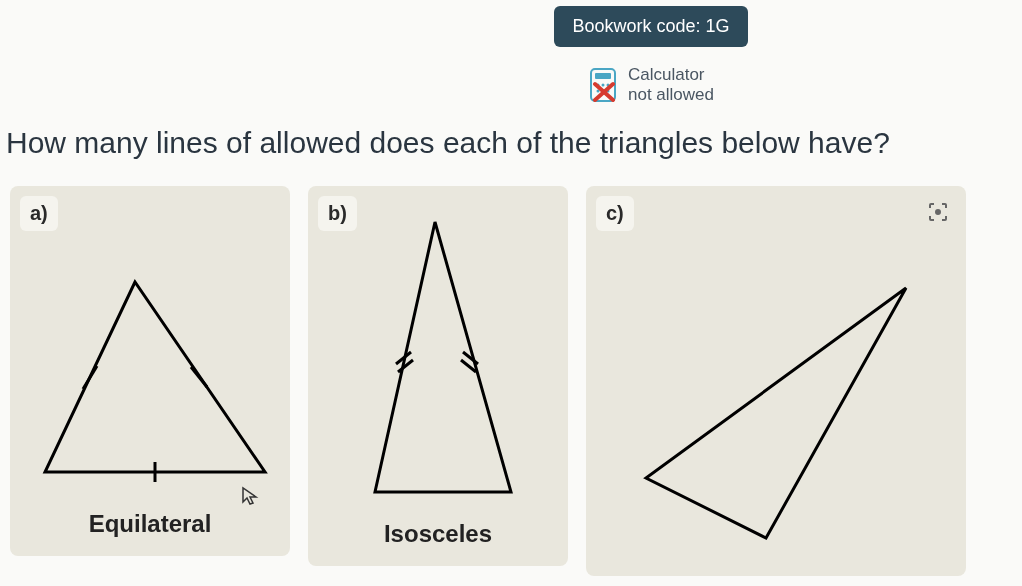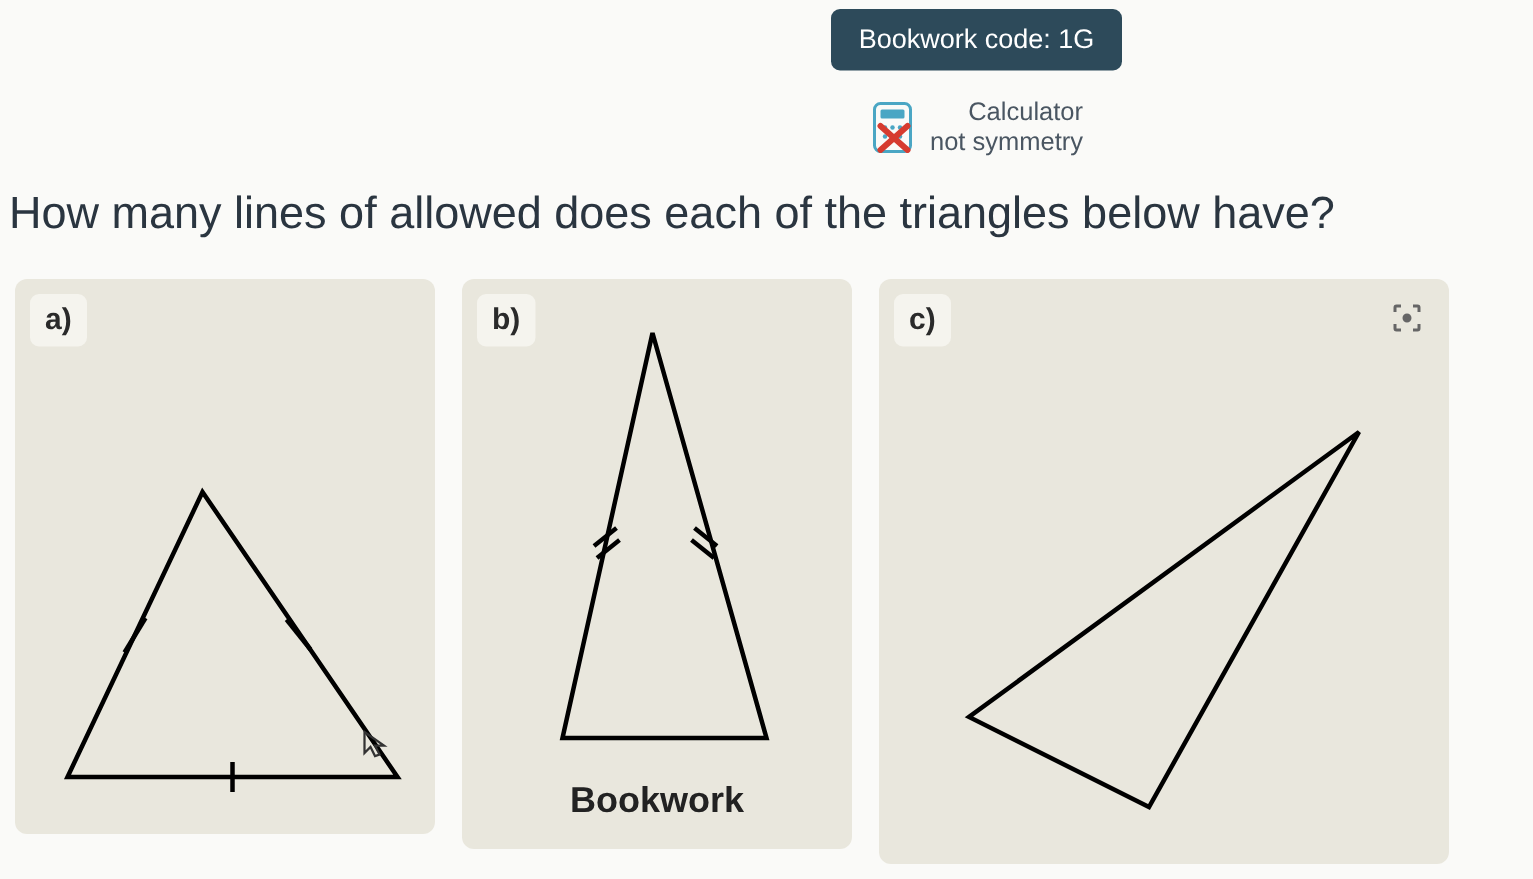--- a/index.html
+++ b/index.html
@@ -25,21 +25,20 @@
       border-radius: 6px;
       font-size: 18px;
       font-weight: 500;
     }
     .calc-block {
       display: flex;
       align-items: center;
       gap: 10px;
       color: #4a5662;
       font-size: 17px;
-      text-align: right;
     }
     .calc-icon {
       position: relative;
       width: 30px;
       height: 34px;
     }
     .calc-icon svg { width: 30px; height: 34px; }
     .calc-text { line-height: 1.2; }
     .question {
       font-size: 30px;
@@ -115,21 +114,21 @@
         <circle cx="20" cy="17" r="1.5" fill="#4aa6c4"></circle>
         <circle cx="10" cy="23" r="1.5" fill="#4aa6c4"></circle>
         <circle cx="15" cy="23" r="1.5" fill="#4aa6c4"></circle>
         <circle cx="20" cy="23" r="1.5" fill="#4aa6c4"></circle>
         <line x1="7" y1="32" x2="25" y2="16" stroke="#d63b2f" stroke-width="4" stroke-linecap="round"></line>
         <line x1="7" y1="16" x2="25" y2="32" stroke="#d63b2f" stroke-width="4" stroke-linecap="round"></line>
       </svg>
     </span>
     <div class="calc-text">
       <div>Calculator</div>
-      <div>not symmetry</div>
+      <div>not allowed</div>
     </div>
   </div>
 </div>
 
 <div class="question">How many lines of allowed does each of the triangles below have?</div>
 
 <div class="cards">
 
   <div class="card card-a">
     <div class="card-label">a)</div>
@@ -137,32 +136,33 @@
       <polygon points="110,20 20,210 240,210" fill="none" stroke="#000" stroke-width="3"></polygon>
       <line x1="58" y1="127" x2="72" y2="104" stroke="#000" stroke-width="3"></line>
       <line x1="166" y1="105" x2="182" y2="125" stroke="#000" stroke-width="3"></line>
       <line x1="130" y1="200" x2="130" y2="220" stroke="#000" stroke-width="3"></line>
     </svg>
     <span class="cursor-icon">
       <svg viewBox="0 0 20 20">
           <path d="M3 2 L3 16 L7 12 L10 18 L13 17 L10 11 L16 11 Z" fill="none" stroke="#333" stroke-width="1.5"></path>
         </svg>
     </span>
+    <div class="caption">Equilateral</div>
   </div>
 
   <div class="card card-b">
     <div class="card-label">b)</div>
     <svg class="triangle-svg" width="170" height="290" viewBox="0 0 170 290">
       <polygon points="82,10 22,280 158,280" fill="none" stroke="#000" stroke-width="3"></polygon>
       <line x1="43" y1="152" x2="58" y2="140" stroke="#000" stroke-width="3"></line>
       <line x1="45" y1="160" x2="60" y2="148" stroke="#000" stroke-width="3"></line>
       <line x1="110" y1="140" x2="125" y2="152" stroke="#000" stroke-width="3"></line>
       <line x1="108" y1="148" x2="123" y2="160" stroke="#000" stroke-width="3"></line>
     </svg>
-    <div class="caption">Bookwork</div>
+    <div class="caption">Isosceles</div>
   </div>
 
   <div class="card card-c">
     <div class="card-label">c)</div>
     <span class="scan-icon">
       <svg viewBox="0 0 24 24" fill="none" stroke="#666" stroke-width="2">
         <path d="M4 8 V5 a1 1 0 0 1 1-1 h3"></path>
         <path d="M20 8 V5 a1 1 0 0 0 -1-1 h-3"></path>
         <path d="M4 16 v3 a1 1 0 0 0 1 1 h3"></path>
         <path d="M20 16 v3 a1 1 0 0 1 -1 1 h-3"></path>

